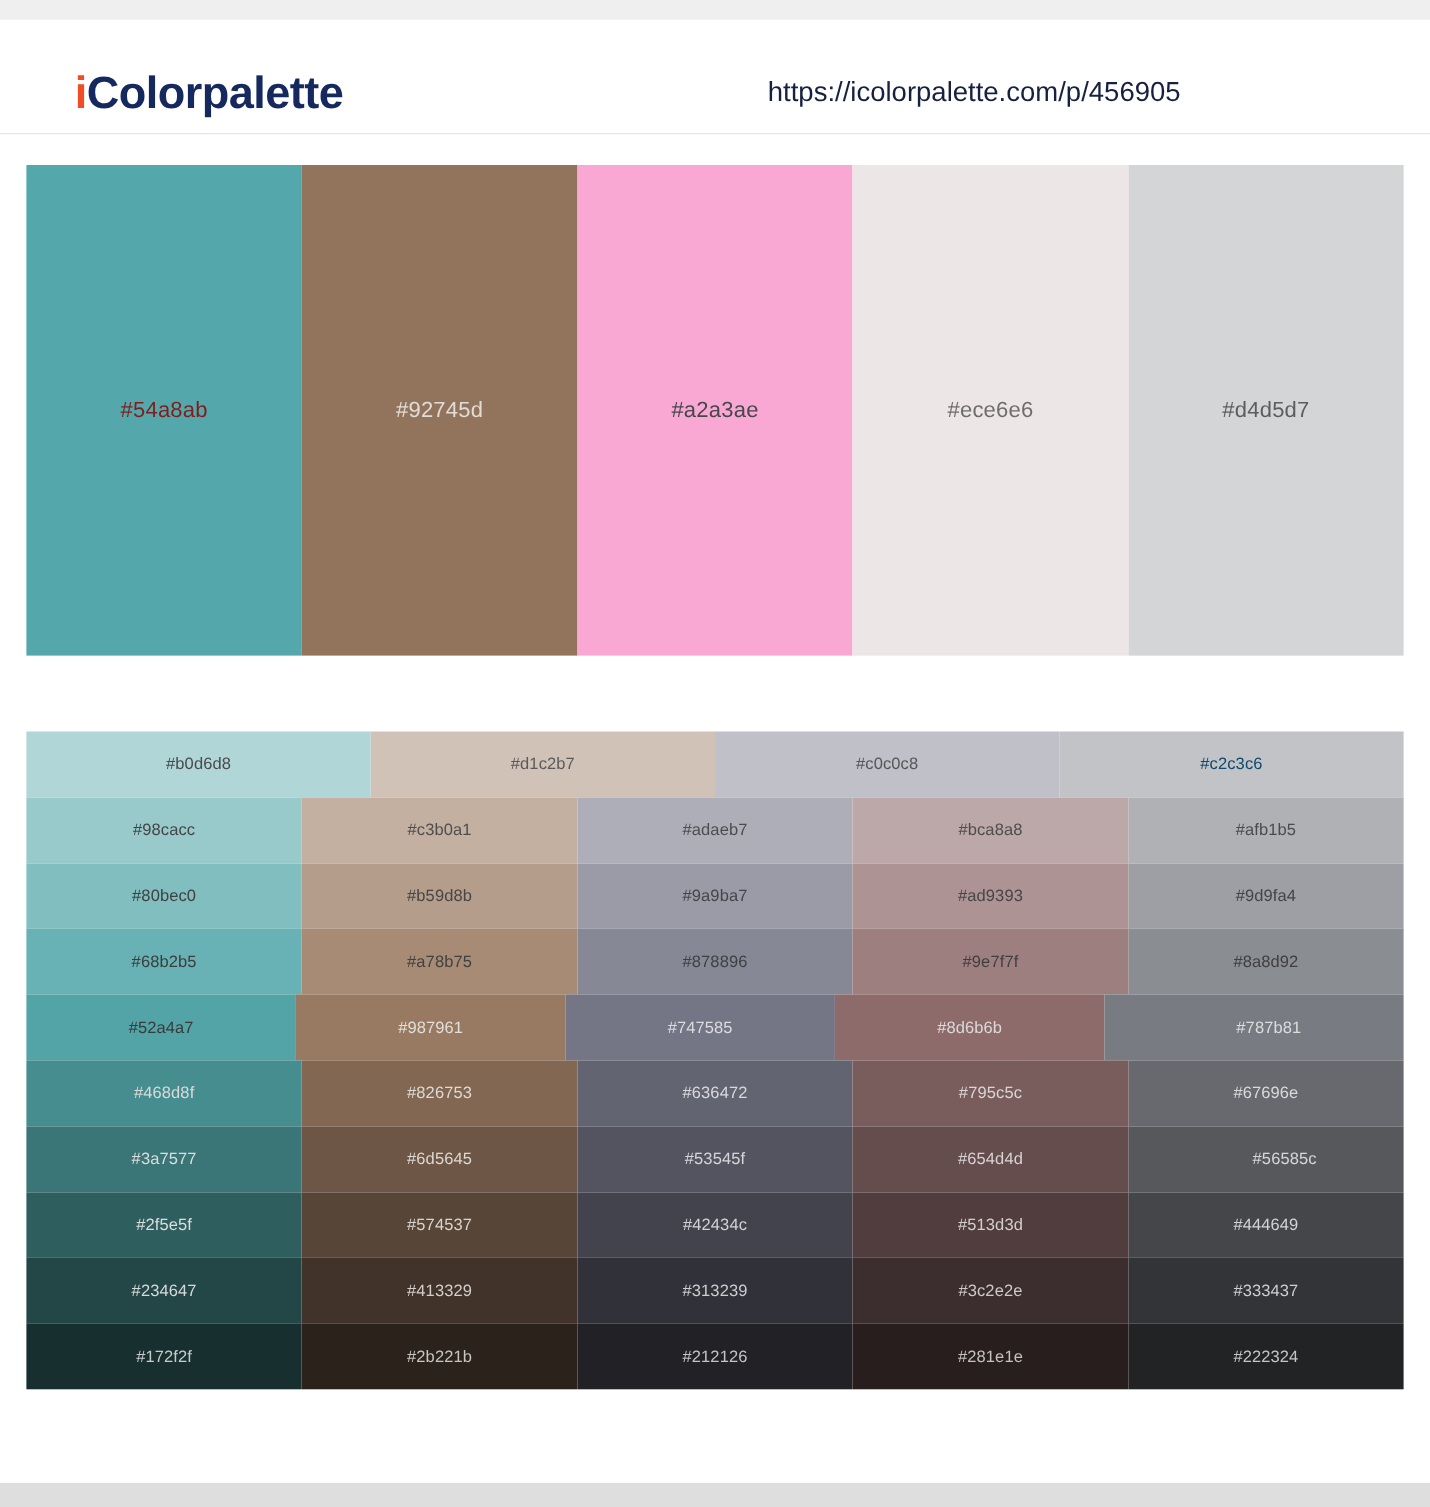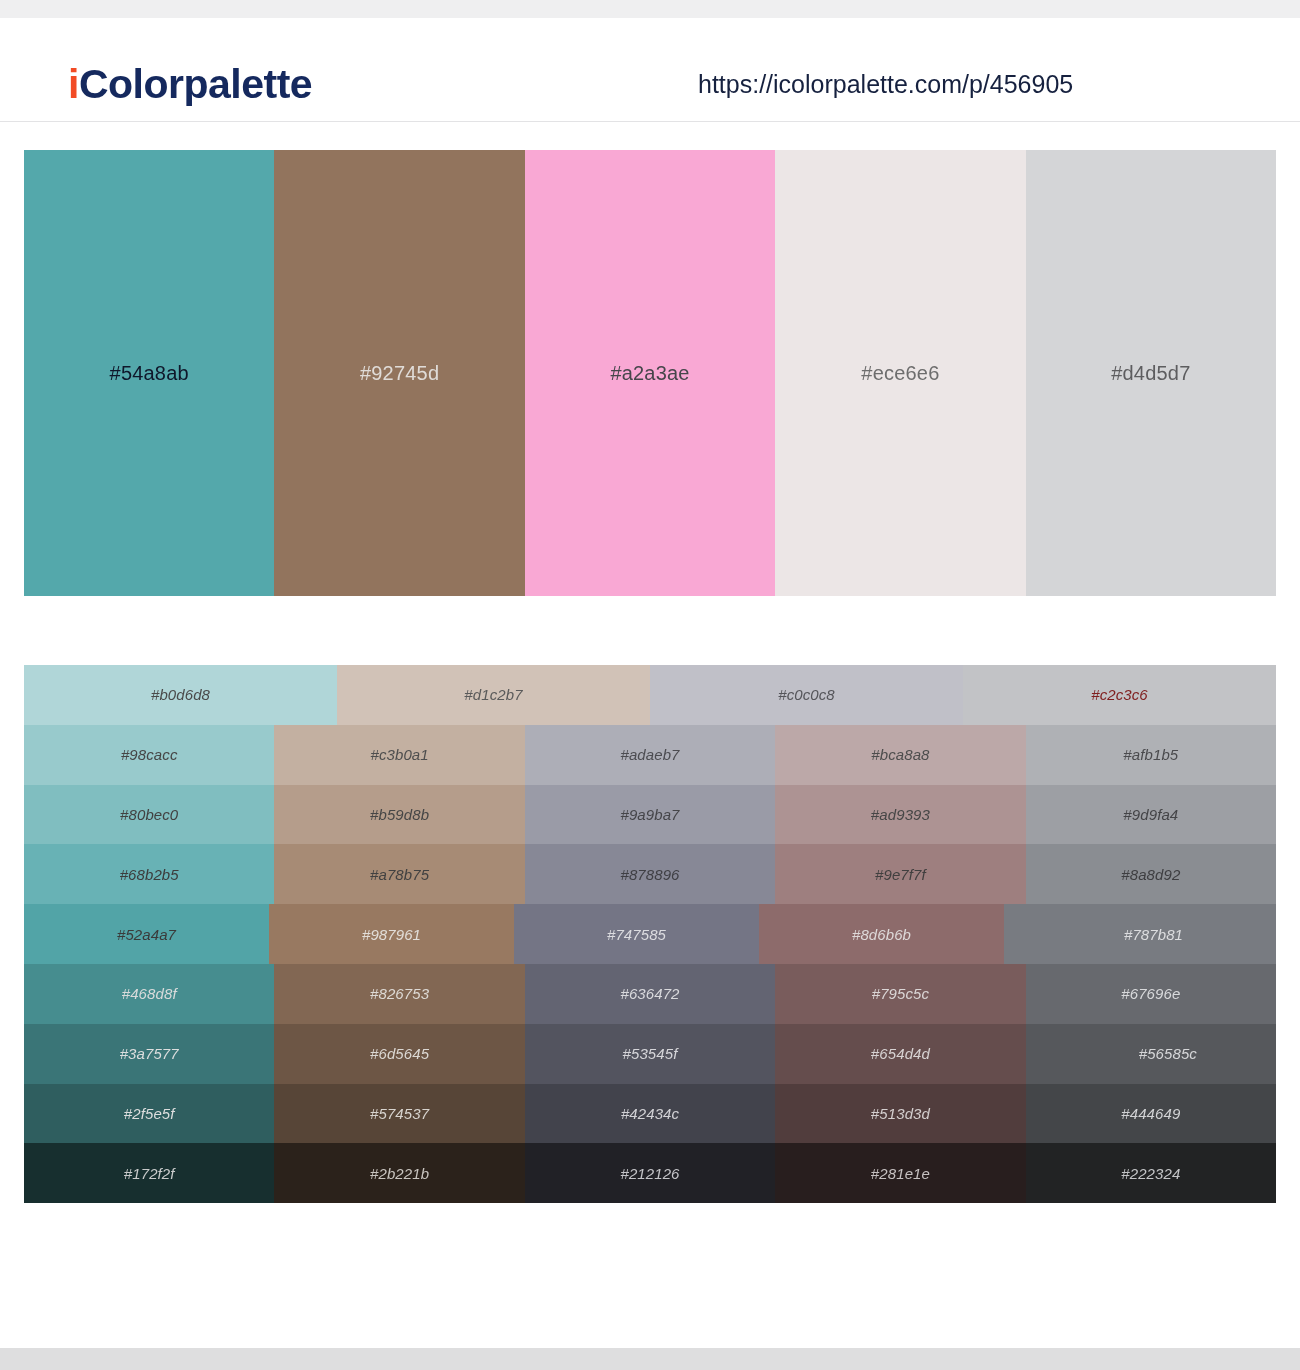--- a/index.html
+++ b/index.html
@@ -90,21 +90,20 @@
     flex: 1 1 0;
     display: flex;
     align-items: center;
     justify-content: center;
   }
   .shade-label {
     font-size: 15px;
     line-height: 1;
     letter-spacing: 0.1px;
     user-select: none;
-    font-style: italic;
   }
 
   
   .bottom-strip {
     position: absolute;
     left: 0; top: 1348px;
     width: 1300px; height: 22px;
     background: #dededf;
   }
 </style>
@@ -117,21 +116,21 @@
 
   <div class="header">
     <div class="logo">
       <span class="logo-i">i</span><span class="logo-rest">Colorpalette</span>
     </div>
     <div class="url">https://icolorpalette.com/p/456905</div>
   </div>
 
   <div class="palette" id="palette-strip">
       <div class="palette-cell" style="background: rgb(84, 168, 171);">
-        <span class="palette-label" style="color: #0f172a;">#54a8ab</span>
+        <span class="palette-label" style="color: #7f1d1d;">#54a8ab</span>
       </div>
       <div class="palette-cell" style="background: rgb(146, 116, 93);">
         <span class="palette-label" style="color: rgb(224, 220, 216);">#92745d</span>
       </div>
       <div class="palette-cell" style="background: #f9a8d4;">
         <span class="palette-label" style="color: rgb(70, 70, 75);">#a2a3ae</span>
       </div>
       <div class="palette-cell" style="background: rgb(236, 230, 230);">
         <span class="palette-label" style="color: rgb(109, 109, 109);">#ece6e6</span>
       </div>
@@ -145,21 +144,21 @@
         <div class="shade-cell" style="background: rgb(176, 214, 216);">
           <span class="shade-label" style="color: rgb(74, 74, 74);">#b0d6d8</span>
         </div>
         <div class="shade-cell" style="background: rgb(209, 194, 183);">
           <span class="shade-label" style="color: rgb(90, 90, 90);">#d1c2b7</span>
         </div>
         <div class="shade-cell" style="background: rgb(192, 192, 200);">
           <span class="shade-label" style="color: rgb(85, 85, 90);">#c0c0c8</span>
         </div>
         <div class="shade-cell" style="background: rgb(194, 195, 198);">
-          <span class="shade-label" style="color: #7f1d1d;">#c2c3c6</span>
+          <span class="shade-label" style="color: #0c4a6e;">#c2c3c6</span>
         </div>
       </div>
       <div class="shade-row">
         <div class="shade-cell" style="background: rgb(152, 202, 204);">
           <span class="shade-label" style="color: rgb(69, 69, 69);">#98cacc</span>
         </div>
         <div class="shade-cell" style="background: rgb(195, 176, 161);">
           <span class="shade-label" style="color: rgb(78, 78, 78);">#c3b0a1</span>
         </div>
         <div class="shade-cell" style="background: rgb(173, 174, 183);">
@@ -268,20 +267,37 @@
           <span class="shade-label" style="color: rgb(210, 210, 214);">#42434c</span>
         </div>
         <div class="shade-cell" style="background: rgb(81, 61, 61);">
           <span class="shade-label" style="color: rgb(212, 207, 207);">#513d3d</span>
         </div>
         <div class="shade-cell" style="background: rgb(68, 70, 73);">
           <span class="shade-label" style="color: rgb(210, 211, 213);">#444649</span>
         </div>
       </div>
       <div class="shade-row">
+        <div class="shade-cell" style="background: rgb(35, 70, 71);">
+          <span class="shade-label" style="color: rgb(215, 217, 217);">#234647</span>
+        </div>
+        <div class="shade-cell" style="background: rgb(65, 51, 41);">
+          <span class="shade-label" style="color: rgb(210, 206, 201);">#413329</span>
+        </div>
+        <div class="shade-cell" style="background: rgb(49, 50, 57);">
+          <span class="shade-label" style="color: rgb(205, 205, 209);">#313239</span>
+        </div>
+        <div class="shade-cell" style="background: rgb(60, 46, 46);">
+          <span class="shade-label" style="color: rgb(207, 202, 202);">#3c2e2e</span>
+        </div>
+        <div class="shade-cell" style="background: rgb(51, 52, 55);">
+          <span class="shade-label" style="color: rgb(205, 206, 208);">#333437</span>
+        </div>
+      </div>
+      <div class="shade-row">
         <div class="shade-cell" style="background: rgb(23, 47, 47);">
           <span class="shade-label" style="color: rgb(201, 203, 203);">#172f2f</span>
         </div>
         <div class="shade-cell" style="background: rgb(43, 34, 27);">
           <span class="shade-label" style="color: rgb(200, 196, 191);">#2b221b</span>
         </div>
         <div class="shade-cell" style="background: rgb(33, 33, 38);">
           <span class="shade-label" style="color: rgb(196, 196, 200);">#212126</span>
         </div>
         <div class="shade-cell" style="background: rgb(40, 30, 30);">

